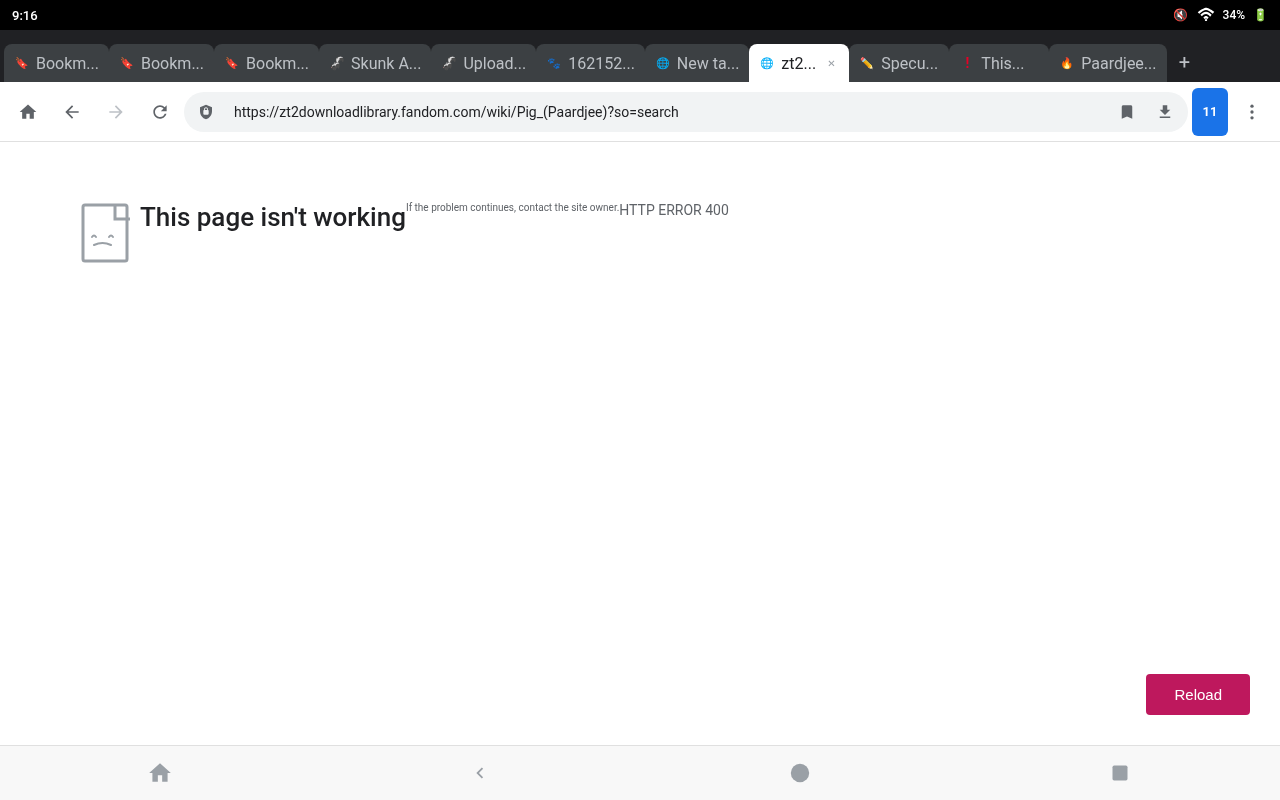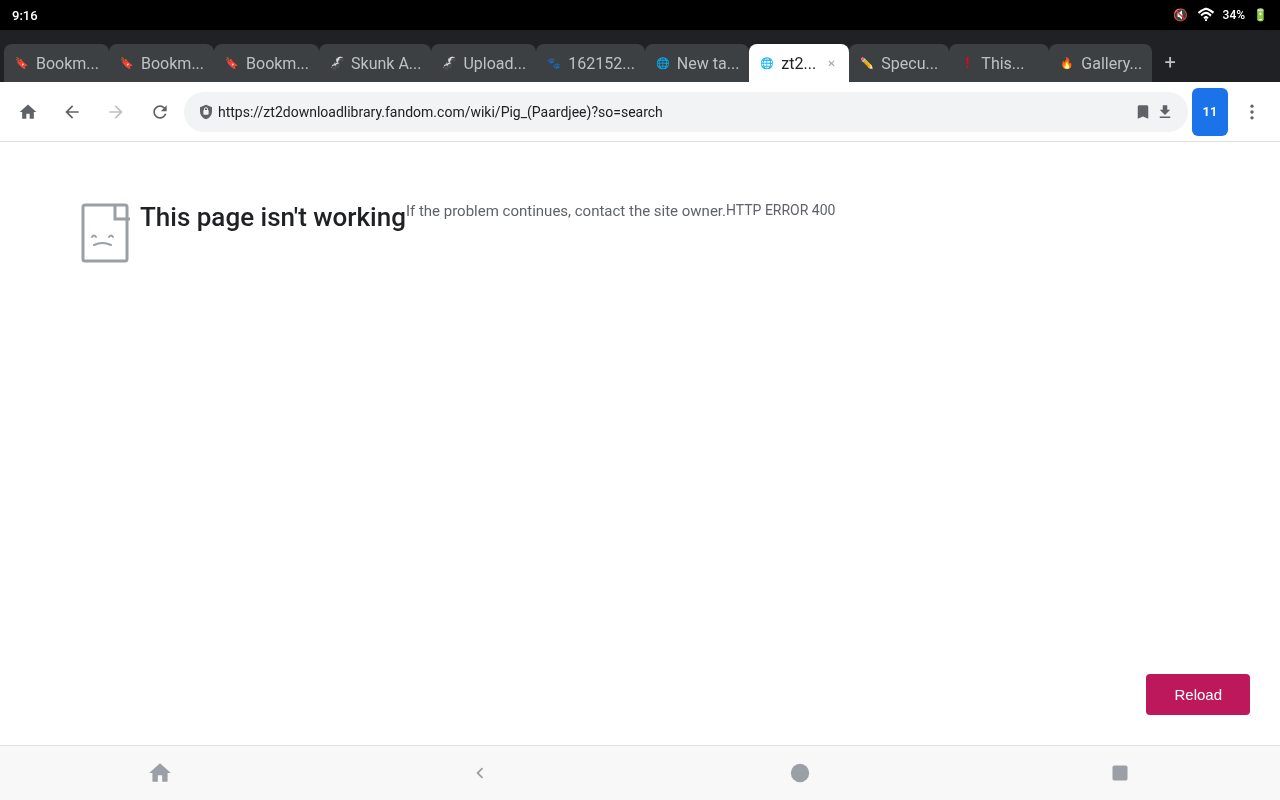--- a/index.html
+++ b/index.html
@@ -115,21 +115,21 @@
     }
     .nav-btn.disabled { color: #bdc1c6; cursor: default; }
     .url-bar {
       flex: 1;
       height: 40px;
       background: #f1f3f4;
       border-radius: 20px;
       display: flex;
       align-items: center;
       padding: 4px 14px;
-      gap: 4px;
+      gap: 20px;
       min-width: 0;
     }
     .url-text {
       font-size: 14px;
       color: #202124;
       white-space: nowrap;
       overflow: hidden;
       text-overflow: ellipsis;
       flex: 1;
     }
@@ -176,21 +176,21 @@
       height: 70px;
       margin-bottom: 30px;
     }
     .error-title {
       font-size: 26px;
       font-weight: 500;
       color: #202124;
       margin-bottom: 16px;
     }
     .error-description {
-      font-size: 15px;
+      font-size: 10px;
       color: #5f6368;
       margin-bottom: 12px;
     }
     .error-code {
       font-size: 14px;
       color: #5f6368;
     }
     .reload-btn {
       position: absolute;
       bottom: 30px;
@@ -300,21 +300,21 @@
     <span class="tab-label">Specu...</span>
   </div>
 
   <div class="tab">
     <span class="tab-icon" style="color:#e60026; font-size:14px; font-weight:bold;">!</span>
     <span class="tab-label">This...</span>
   </div>
 
   <div class="tab">
     <span class="tab-icon">🔥</span>
-    <span class="tab-label">Gallery...</span>
+    <span class="tab-label">Paardjee...</span>
   </div>
 
   <div class="tab-add">+</div>
 </div>
 
 <div class="address-bar">
   <div class="nav-btn">
     <svg width="20" height="20" viewBox="0 0 24 24" fill="#5f6368">
         <path d="M10 20v-6h4v6h5v-8h3L12 3 2 12h3v8z"></path>
       </svg>

